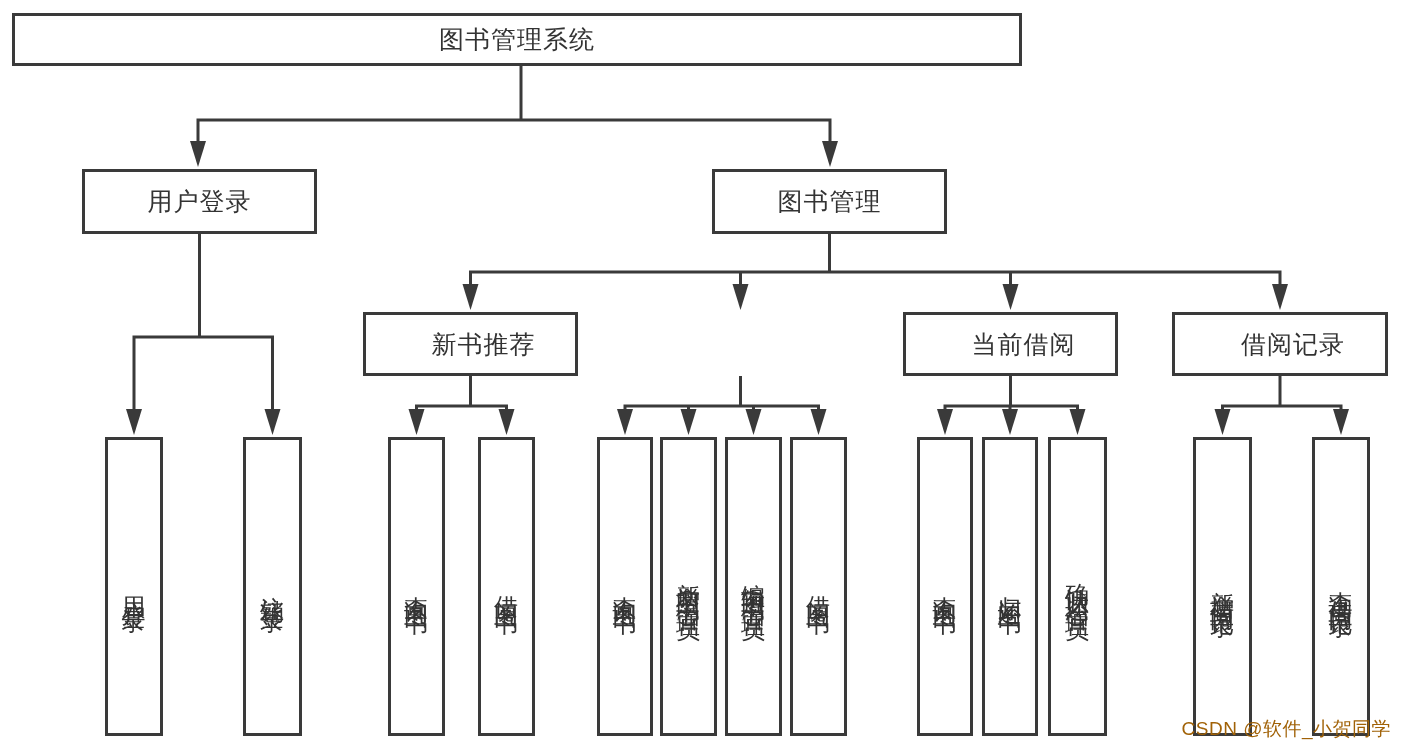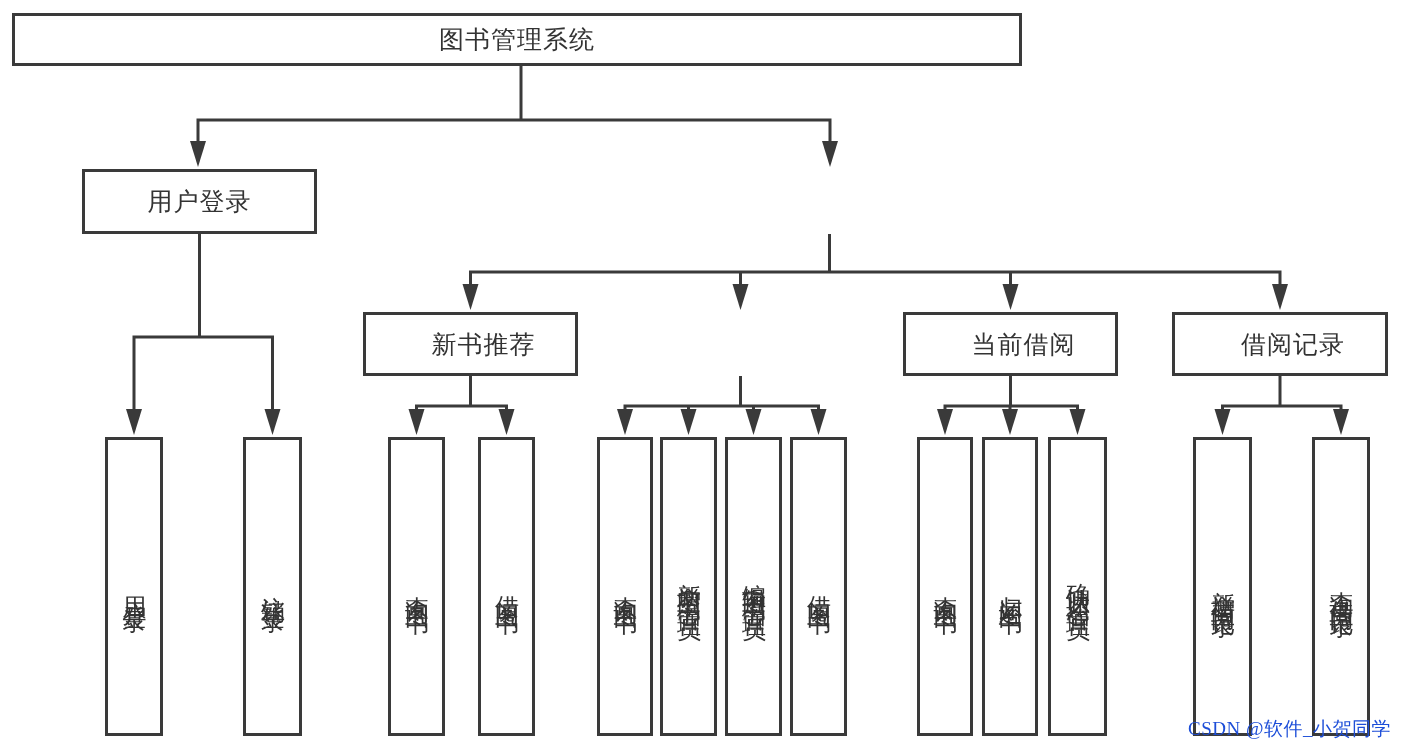--- a/index.html
+++ b/index.html
@@ -1,20 +1,20 @@
 <!DOCTYPE html>
 <html><head>
 <meta charset="utf-8">
 <style>
   html,body{margin:0;padding:0;background:#fff;}
   #stage{
     position:relative;
     width:1405px;height:747px;
     background:#fff;
-    font-family:Liberation Serif, serif;
+    font-family:Liberation Sans, sans-serif;
     overflow:hidden;
   }
   .node{
     position:absolute;
     box-sizing:border-box;
     border:3px solid #3a3a3a;
     background:#fff;
     display:flex;
     align-items:center;
     justify-content:center;
@@ -34,21 +34,21 @@
   }
   .lvl2{top:169px;height:65px;}
   .lvl3{top:312px;height:64px;width:215px;padding-left:26px;}
   #connectors{
     position:absolute;left:0;top:0;width:1405px;height:747px;z-index:1;
   }
   #watermark{
     position:absolute;
     top:716px;right:14px;
     font-size:19px;
-    color:#1d4ed8;
+    color:#a16207;
     letter-spacing:0.5px;
     z-index:5;
     white-space:nowrap;
   }
 </style>
 </head>
 <body>
 
 <div id="stage">
 
@@ -100,20 +100,21 @@
       <polygon points="1002,409 1018,409 1010,435"></polygon>
       <polygon points="1069.5,409 1085.5,409 1077.5,435"></polygon>
       <polygon points="1214.5,409 1230.5,409 1222.5,435"></polygon>
       <polygon points="1333,409 1349,409 1341,435"></polygon>
     </g>
   </svg>
 
   <div class="node" style="left:12px;top:13px;width:1010px;height:53px">图书管理系统</div>
 
   <div class="node lvl2" style="left:82px;width:235px">用户登录</div>
+  <div class="node lvl2" style="left:712px;width:235px">图书管理</div>
 
   <div class="node lvl3" style="left:363px">新书推荐</div>
   <div class="node lvl3" style="left:903px">当前借阅</div>
   <div class="node lvl3" style="left:1172px;width:216px">借阅记录</div>
 
   <div class="node vnode" style="left:105px;width:58px">用户登录</div>
   <div class="node vnode" style="left:243px;width:59px">注销登录</div>
 
   <div class="node vnode" style="left:388px;width:57px">查询图书</div>
   <div class="node vnode" style="left:478px;width:57px">借阅图书</div>

